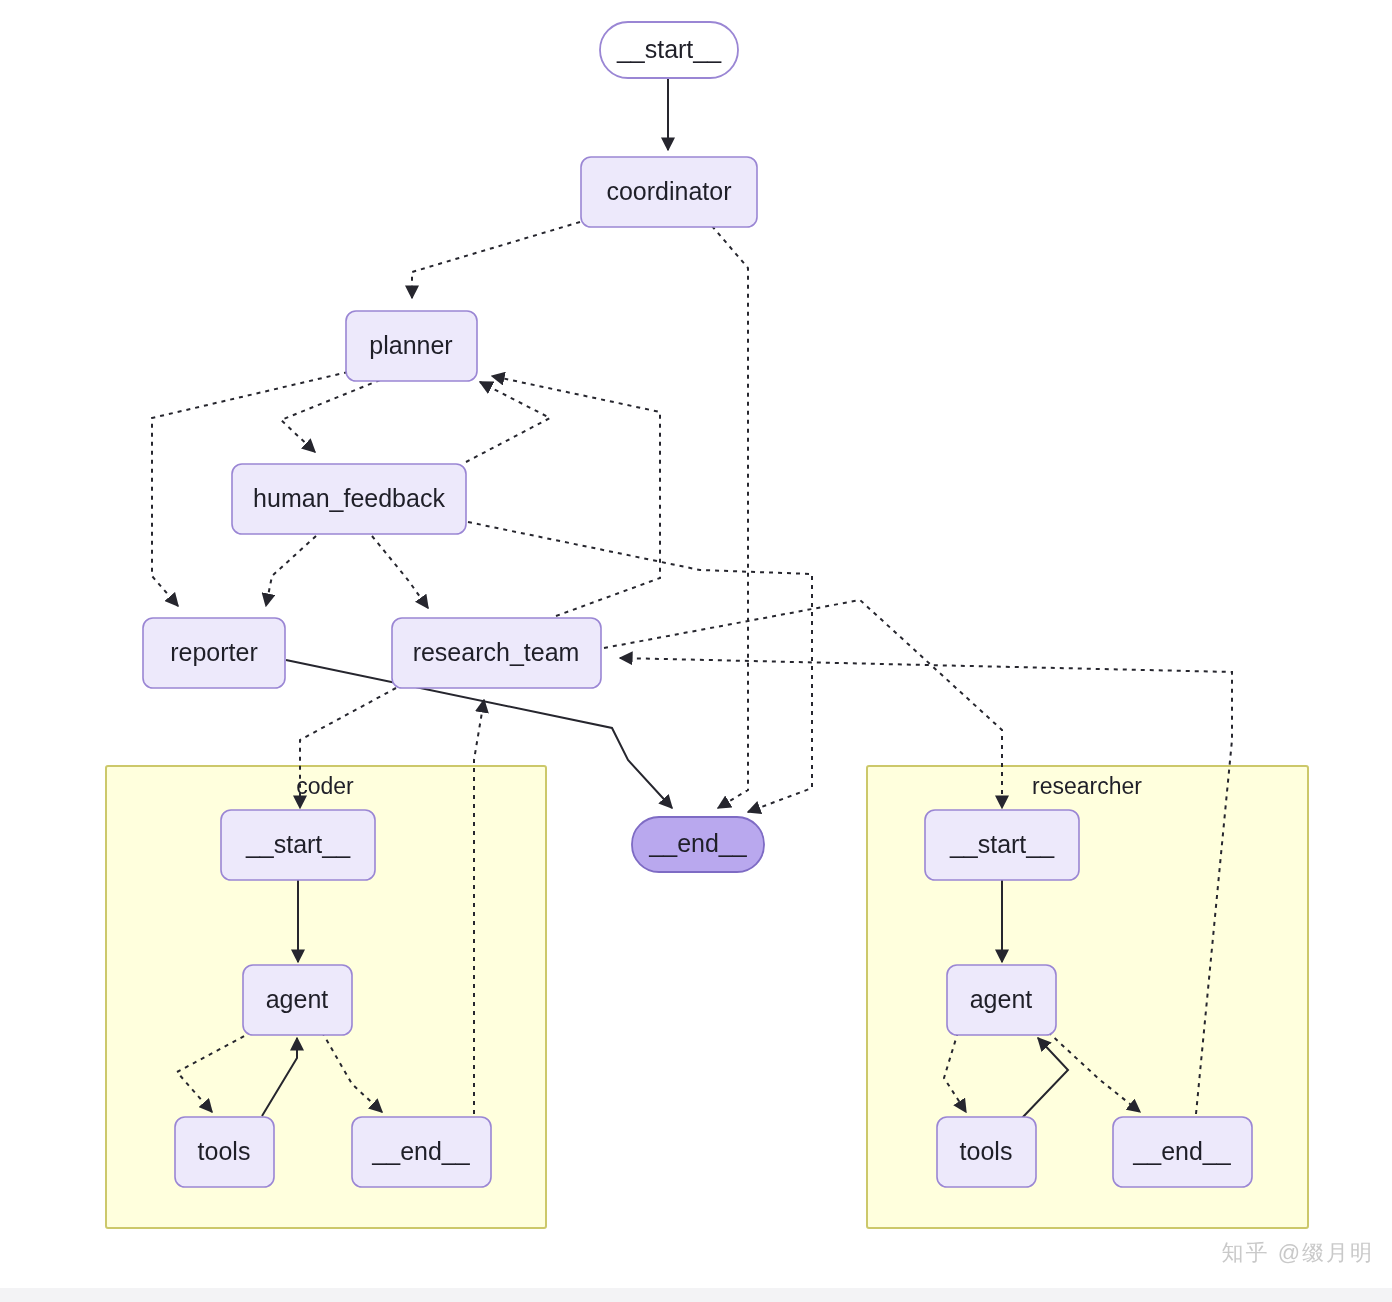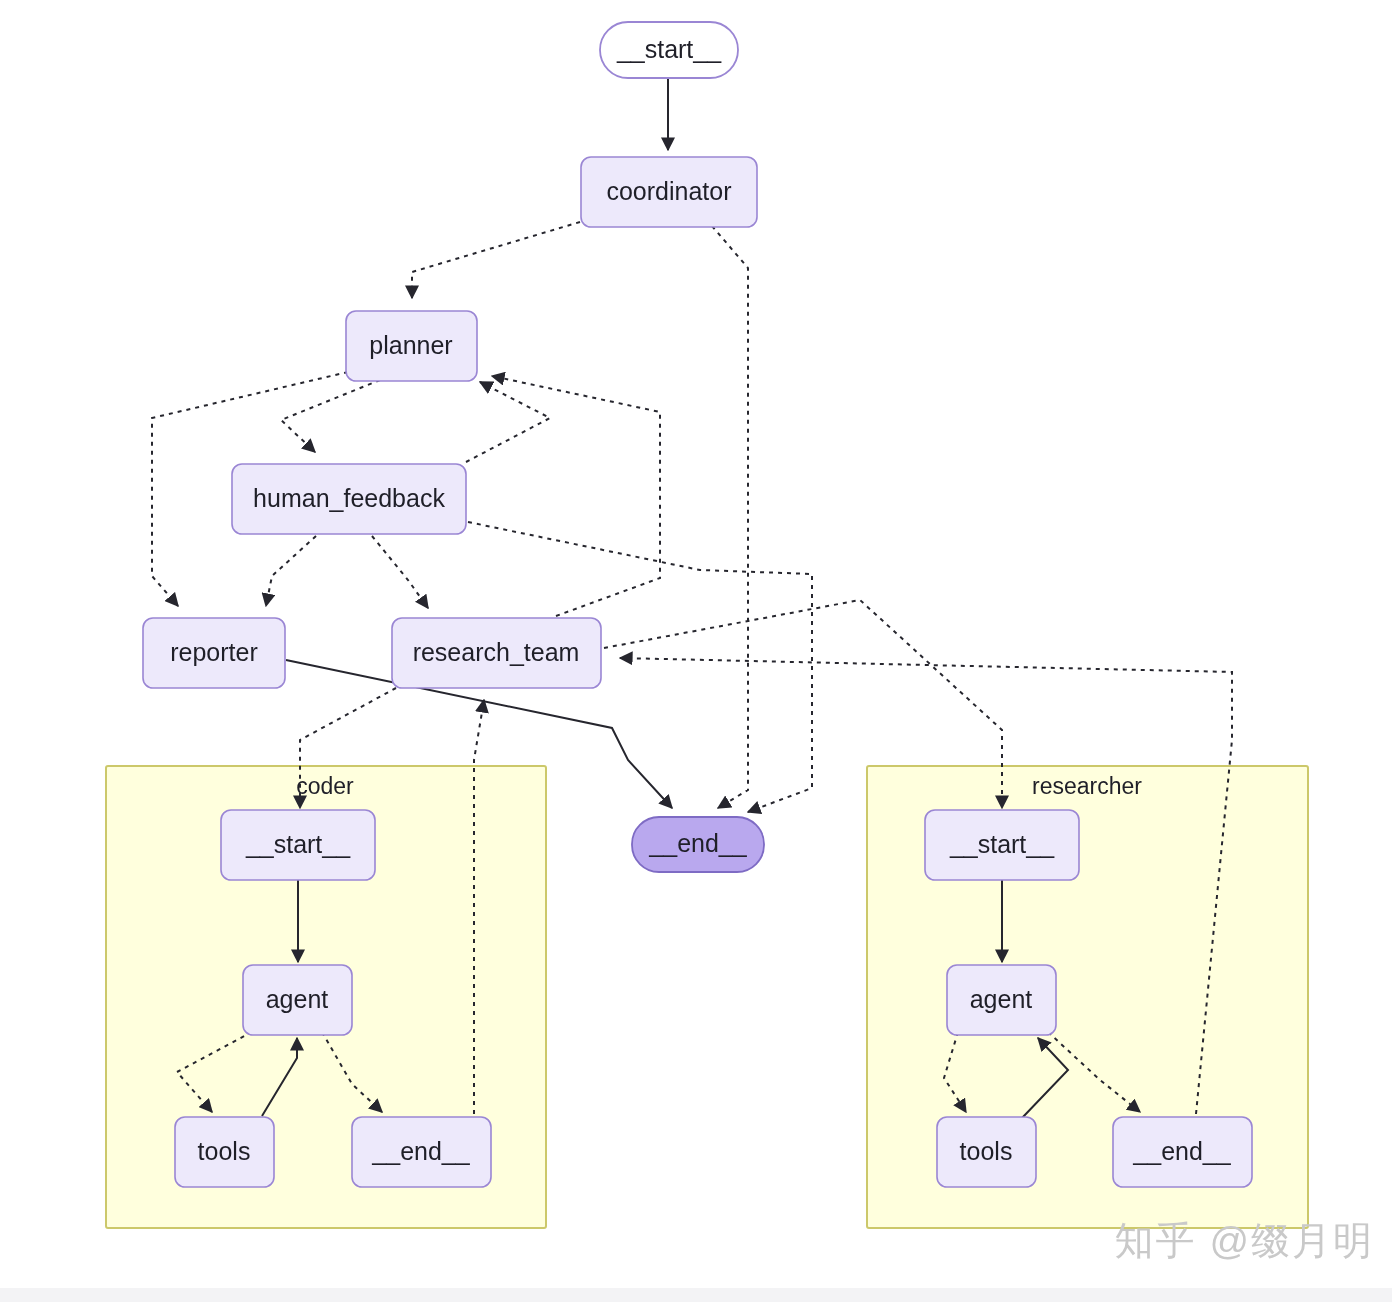--- a/index.html
+++ b/index.html
@@ -67,21 +67,21 @@
     stroke: #26262e;
     stroke-width: 2;
     stroke-dasharray: 4 5;
     stroke-linecap: butt;
   }
   .watermark {
     position: absolute;
     right: 18px;
     bottom: 34px;
     font-family: "Liberation Sans", sans-serif;
-    font-size: 39px;
+    font-size: 22px;
     color: #c9c9c9;
     letter-spacing: 2px;
     white-space: nowrap;
     user-select: none;
   }
   .bottom-strip {
     position: absolute;
     left: 0;
     bottom: 0;
     width: 1392px;

